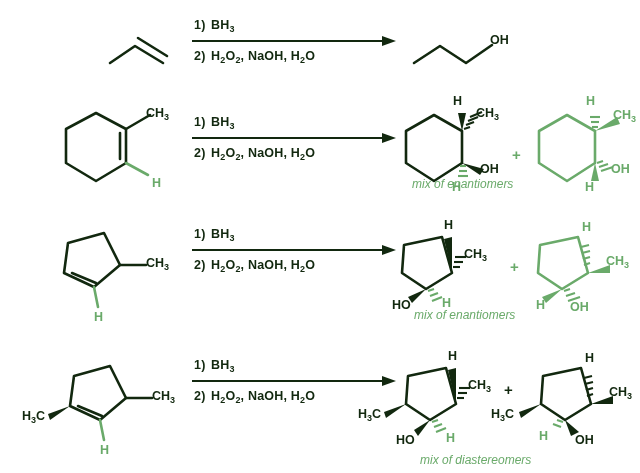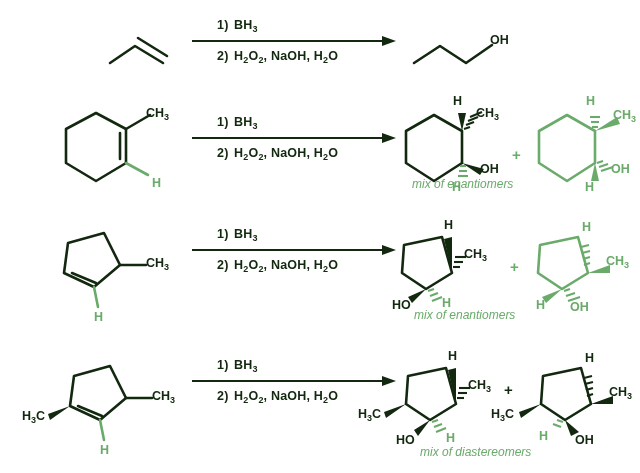--- a/index.html
+++ b/index.html
@@ -21,21 +21,20 @@
     width:215px;
     text-align:left;
   }
   .rg-line{
     font-size:12.5px;
     font-weight:bold;
     letter-spacing:.2px;
     color:#12280f;
     white-space:nowrap;
     line-height:15px;
-    margin-left:23px;
   }
   .rg-line .num{display:inline-block;width:17px;}
   .rg-top{margin-bottom:2px;padding-left:2px;}
   .rg-bot{margin-top:3px;padding-left:2px;}
   .arrow-wrap{position:relative;height:10px;width:213px;}
   .arrow-line{
     position:absolute;left:0;top:4px;width:196px;height:2px;background:#12280f;
   }
   .arrow-head{
     position:absolute;left:190px;top:0px;width:0;height:0;
@@ -377,16 +376,16 @@
           <line x1="26" y1="79" x2="18" y2="76"></line>
         </g>
       </svg>
       <div class="lbl" style="left:50px;top:4px;">H</div>
       <div class="lbl" style="left:74px;top:38px;">CH<sub>3</sub></div>
       <div class="lbl" style="left:-44px;top:60px;">H<sub>3</sub>C</div>
       <div class="lbl" style="left:40px;top:86px;">OH</div>
       <div class="lbl green" style="left:4px;top:82px;">H</div>
     </div>
 
-    <div class="caption" style="left:420px;top:115px;">mix of diastereomers</div>
+    <div class="caption" style="left:420px;top:123px;">mix of diastereomers</div>
   </div>
 
 </div>
 
 </body></html>

